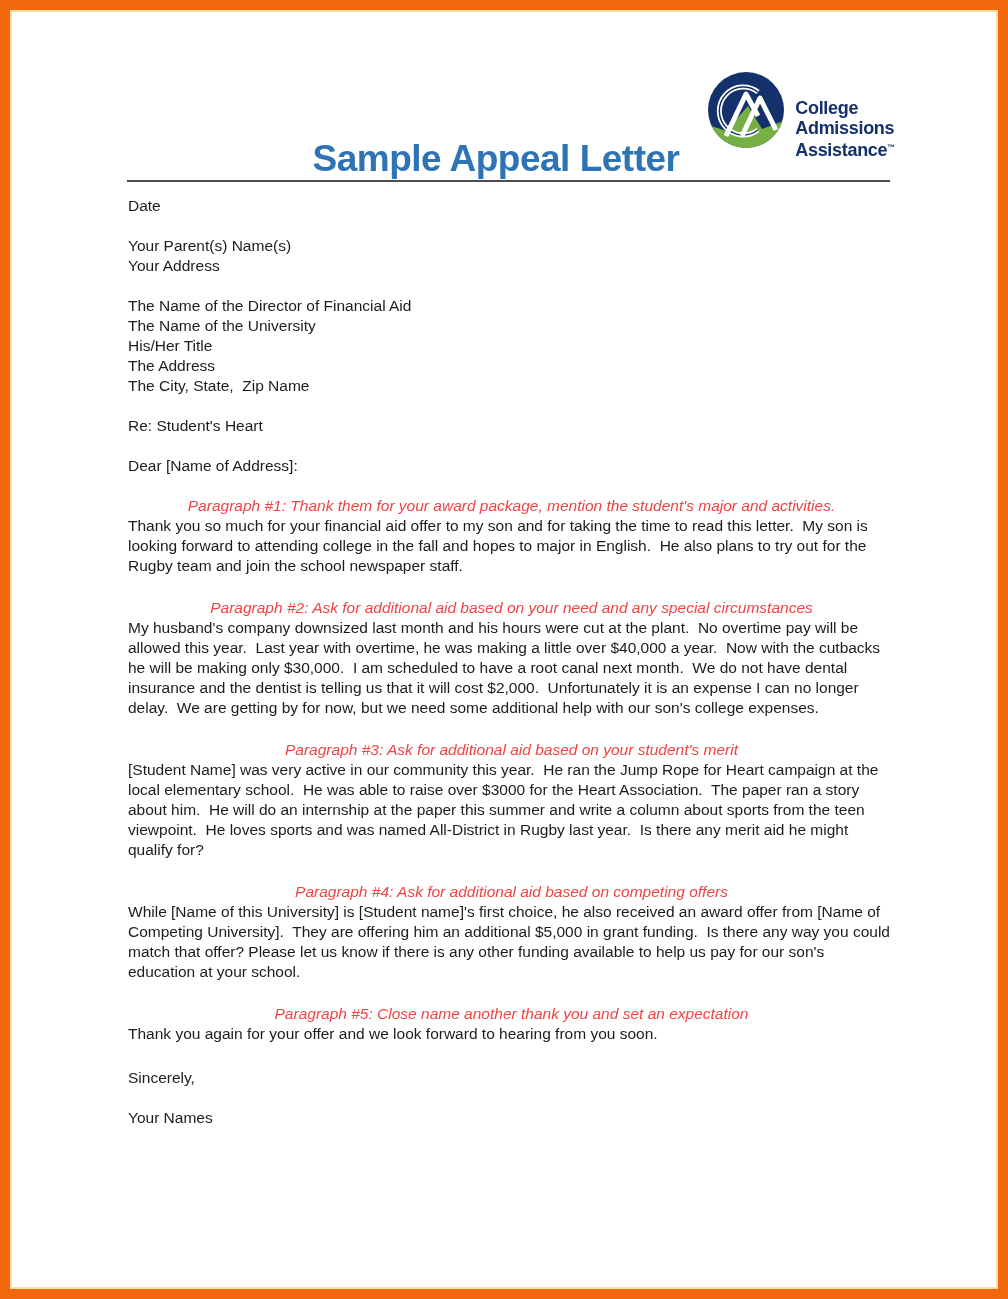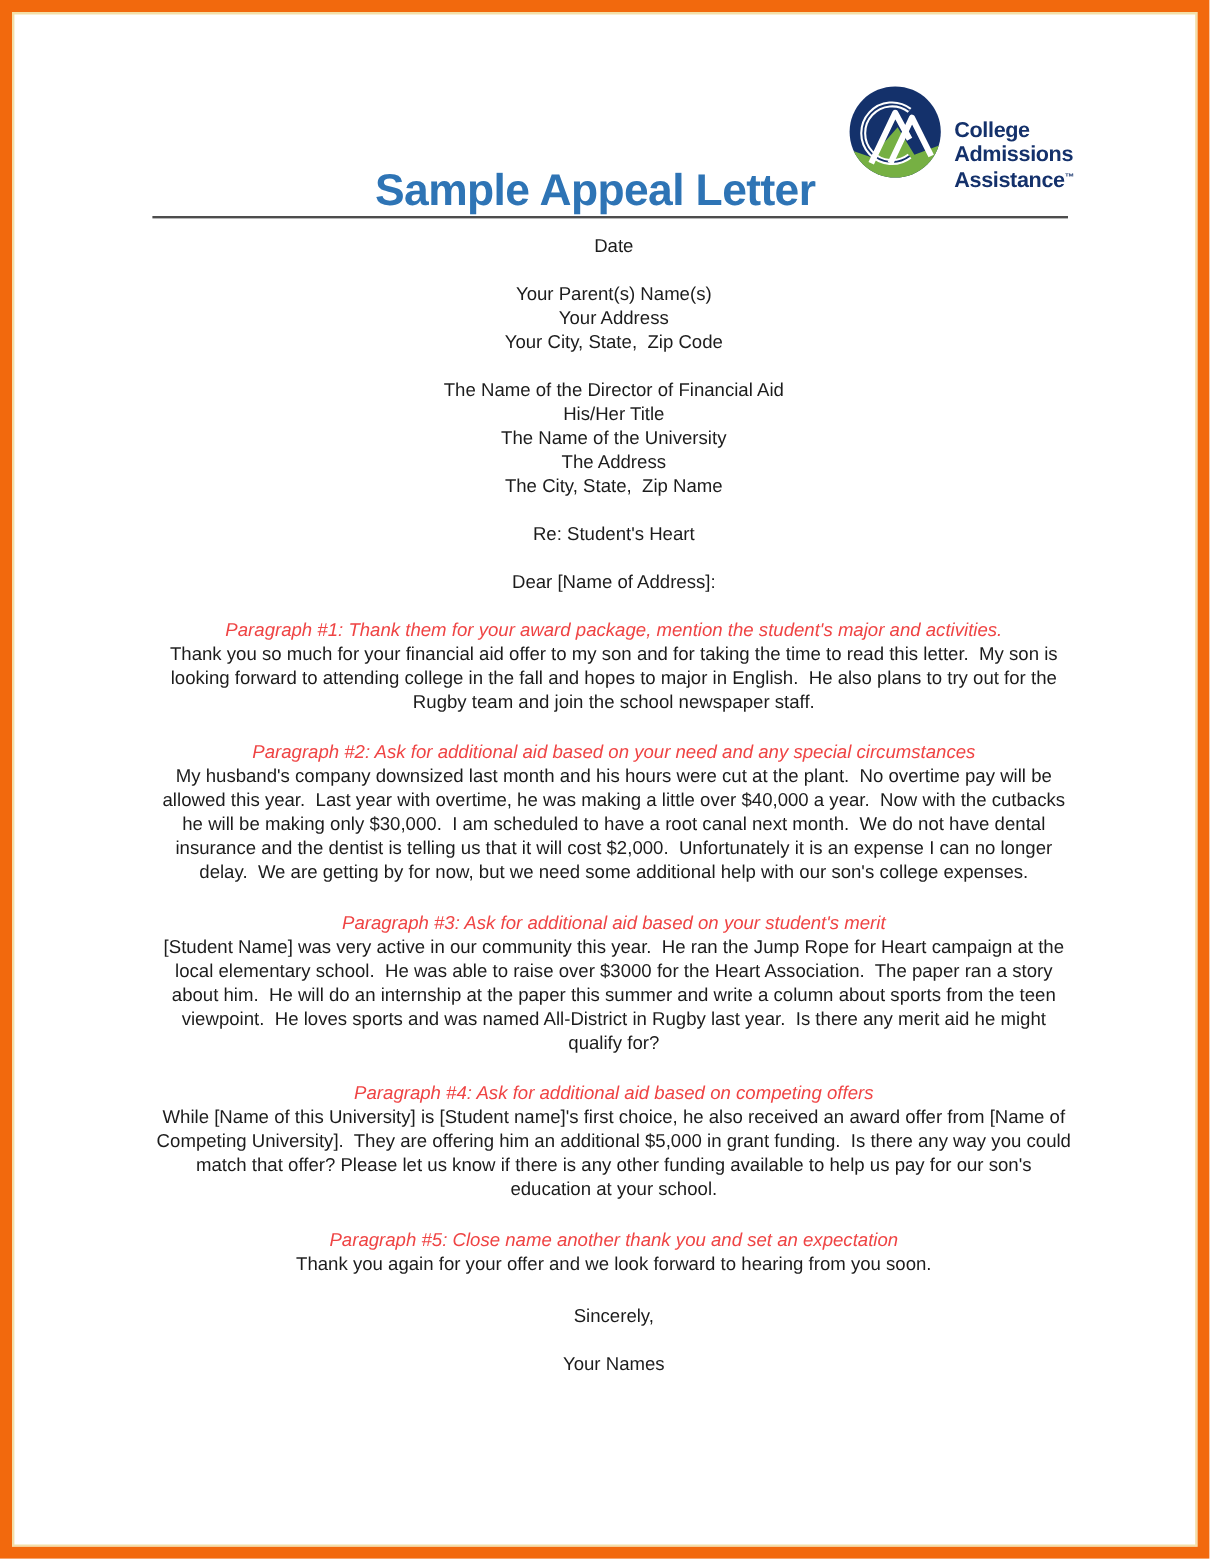--- a/index.html
+++ b/index.html
@@ -61,21 +61,21 @@
     border-top: 2px solid #4d4d4d;
     margin: 0;
   }
 
   
   .letter {
     padding: 14px 103px 0 118px;
     font-size: 15.5px;
     line-height: 20px;
   }
-  .letter p { margin: 0; text-align: center; }
+  .letter p { margin: 0; }
   .block { margin-bottom: 20px; }
   .body-text { white-space: pre-wrap; }
 
   .para-block { margin-bottom: 22px; }
   .para-heading {
     color: #ef4444;
     font-style: italic;
     text-align: center;
     margin: 0;
   }
@@ -116,27 +116,26 @@
 
   <div class="letter">
 
     <div class="block">
       <p>Date</p>
     </div>
 
     <div class="block">
       <p>Your Parent(s) Name(s)</p>
       <p>Your Address</p>
-      <p class="body-text">Your City, State,  Zip Code</p>
     </div>
 
     <div class="block">
       <p>The Name of the Director of Financial Aid</p>
+      <p>The Name of the University</p>
       <p>His/Her Title</p>
-      <p>The Name of the University</p>
       <p>The Address</p>
       <p class="body-text">The City, State,  Zip Name</p>
     </div>
 
     <div class="block">
       <p>Re: Student's Heart</p>
     </div>
 
     <div class="block">
       <p>Dear [Name of Address]:</p>

